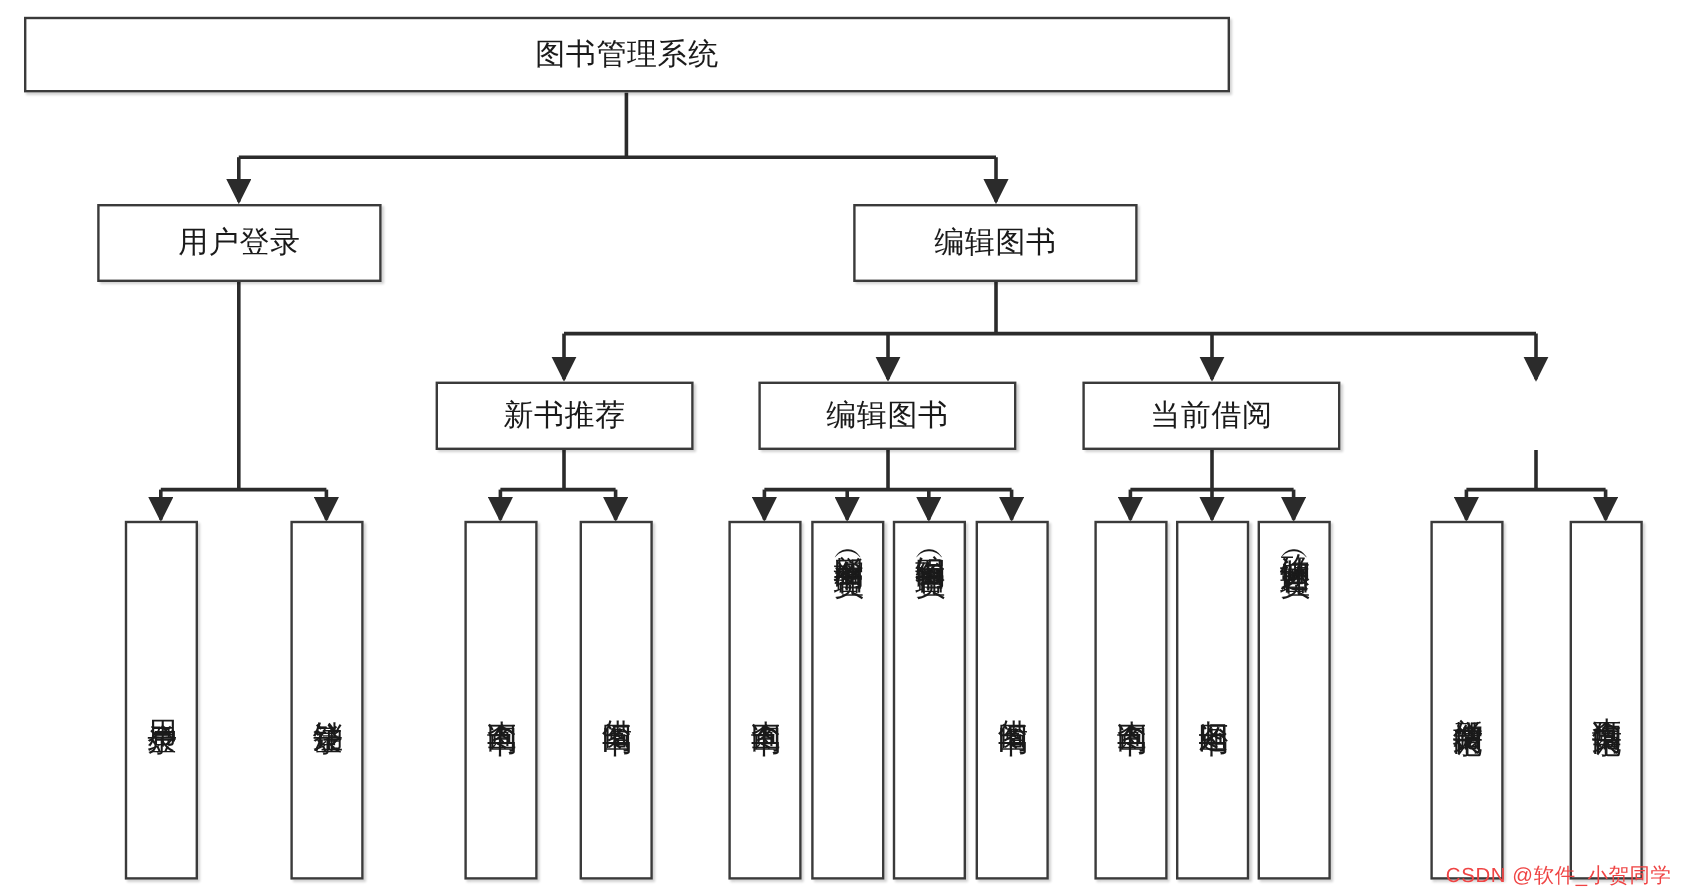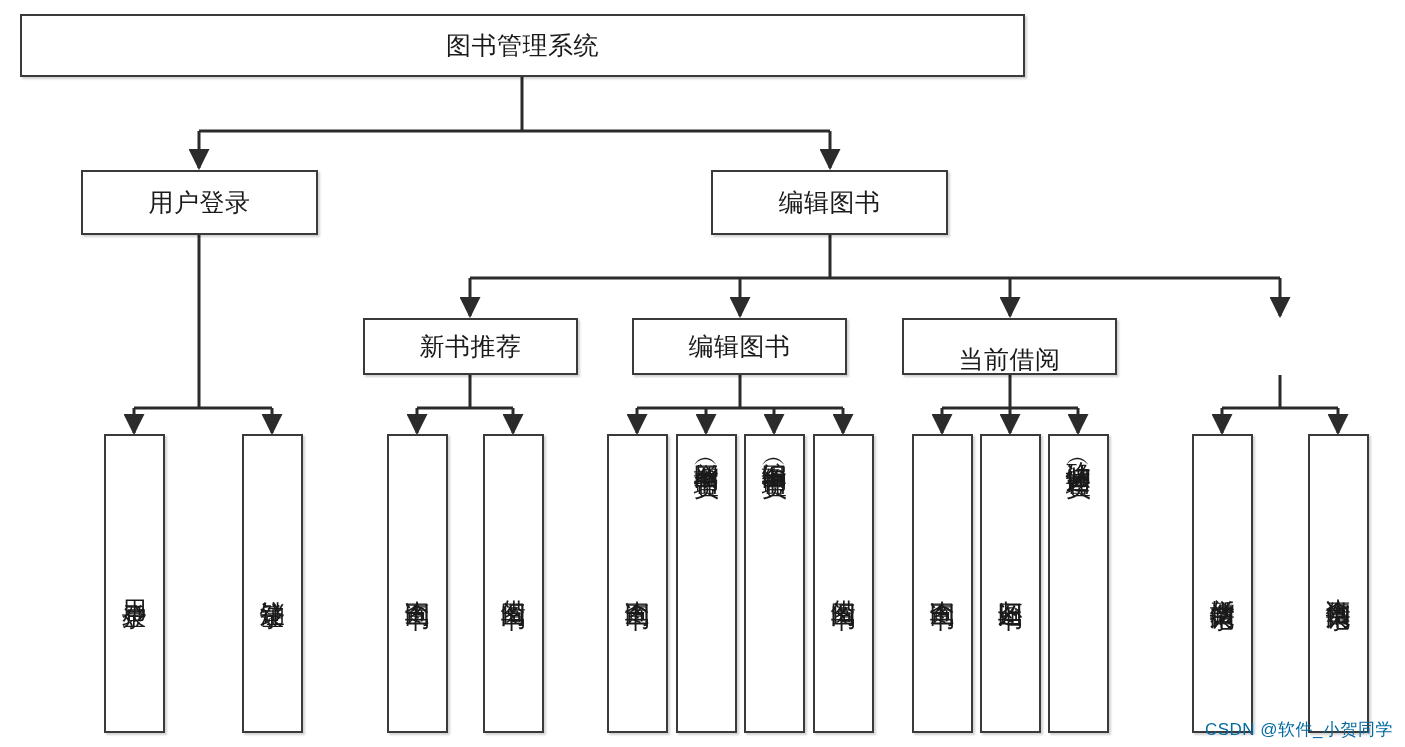--- a/index.html
+++ b/index.html
@@ -61,21 +61,21 @@
   }
   .node.vert.mid {
     align-items: center;
     padding-top: 0;
   }
   .watermark {
     position: absolute;
     right: 8px;
     bottom: 6px;
     font-size: 17px;
-    color: #0369a1;
+    color: #ef4444;
     letter-spacing: 0.5px;
     white-space: nowrap;
   }
 </style>
 </head>
 <body>
 
 <div id="diagram">
 
   <svg id="edges" viewBox="0 0 1405 747" width="1405" height="747" xmlns="http://www.w3.org/2000/svg">
@@ -138,21 +138,21 @@
   <div class="node horiz" style="left:711px; top:170px; width:237px; height:65px;">
     <span class="node-label">编辑图书</span>
   </div>
 
   <div class="node horiz" style="left:363px; top:318px; width:215px; height:57px;">
     <span class="node-label">新书推荐</span>
   </div>
   <div class="node horiz" style="left:632px; top:318px; width:215px; height:57px;">
     <span class="node-label">编辑图书</span>
   </div>
-  <div class="node horiz" style="left:902px; top:318px; width:215px; height:57px;align-items:flex-end;">
+  <div class="node horiz" style="left:902px; top:318px; width:215px; height:57px;">
     <span class="node-label">当前借阅</span>
   </div>
 
   <div class="node vert mid" style="left:104px; top:434px; width:61px; height:299px;">
     <span class="node-label">用户登录</span>
   </div>
   <div class="node vert mid" style="left:242px; top:434px; width:61px; height:299px;">
     <span class="node-label">注销登录</span>
   </div>
 

